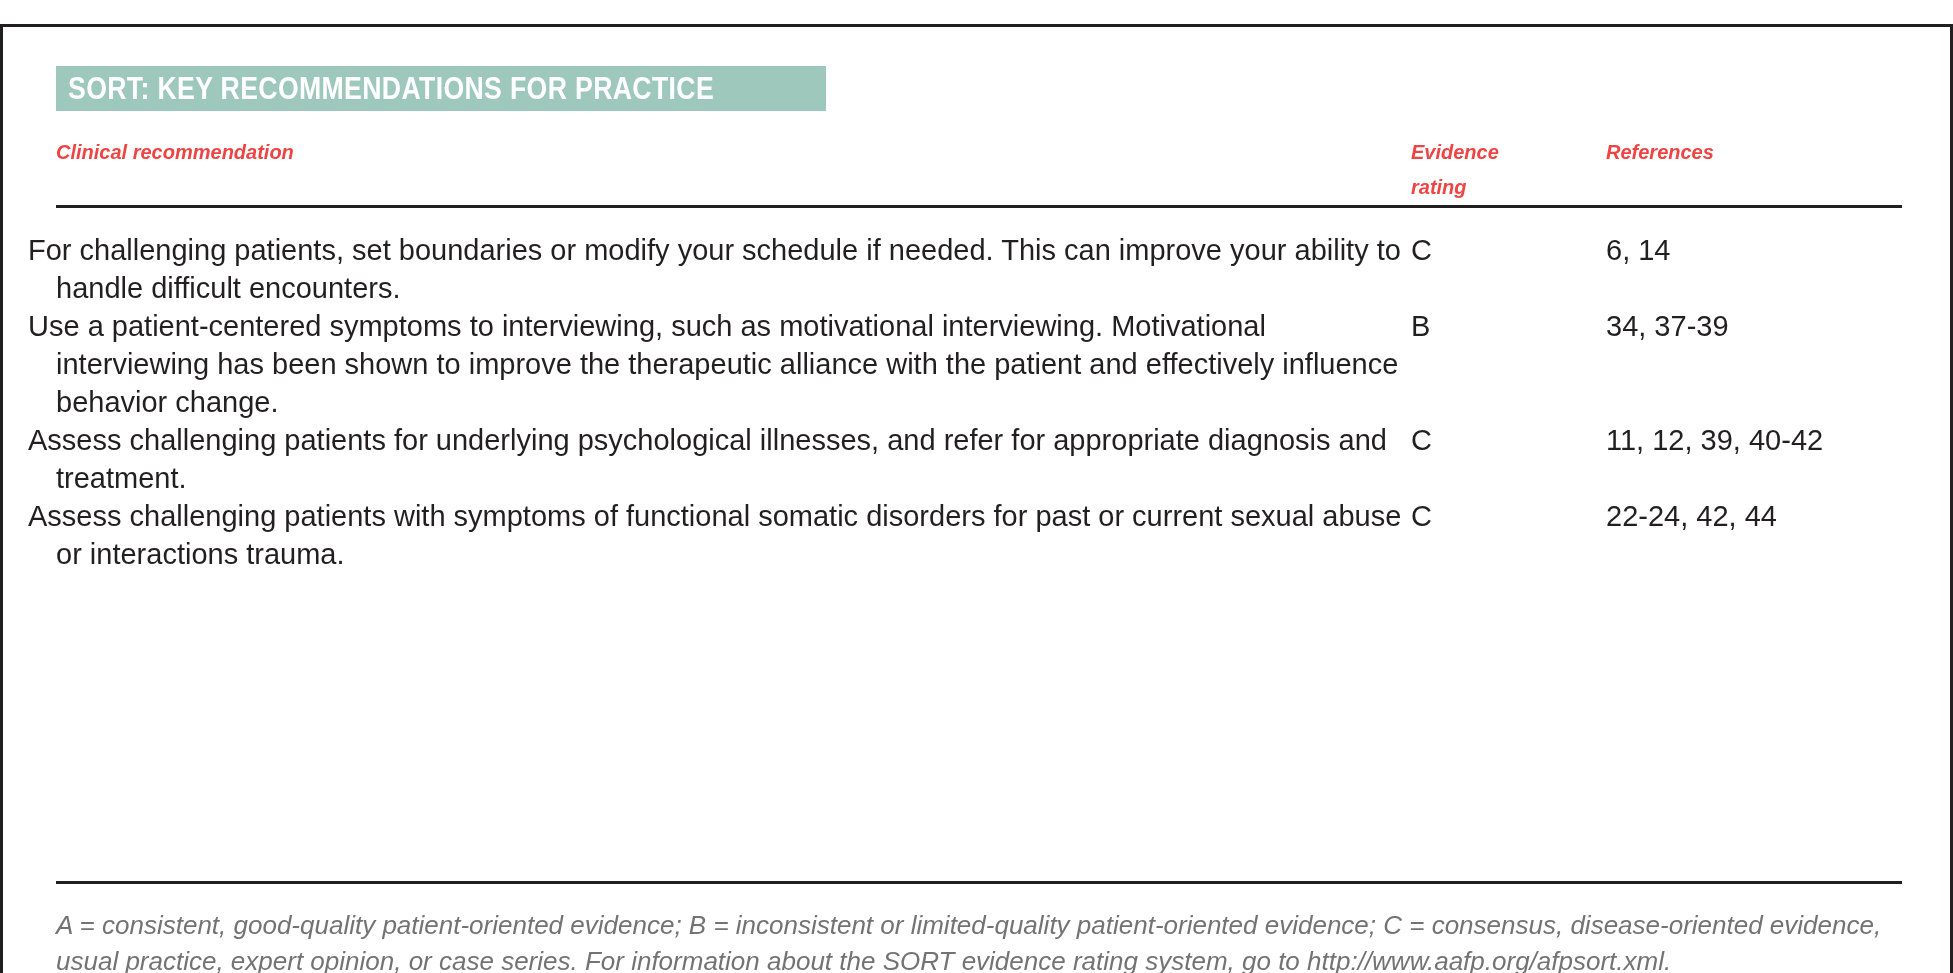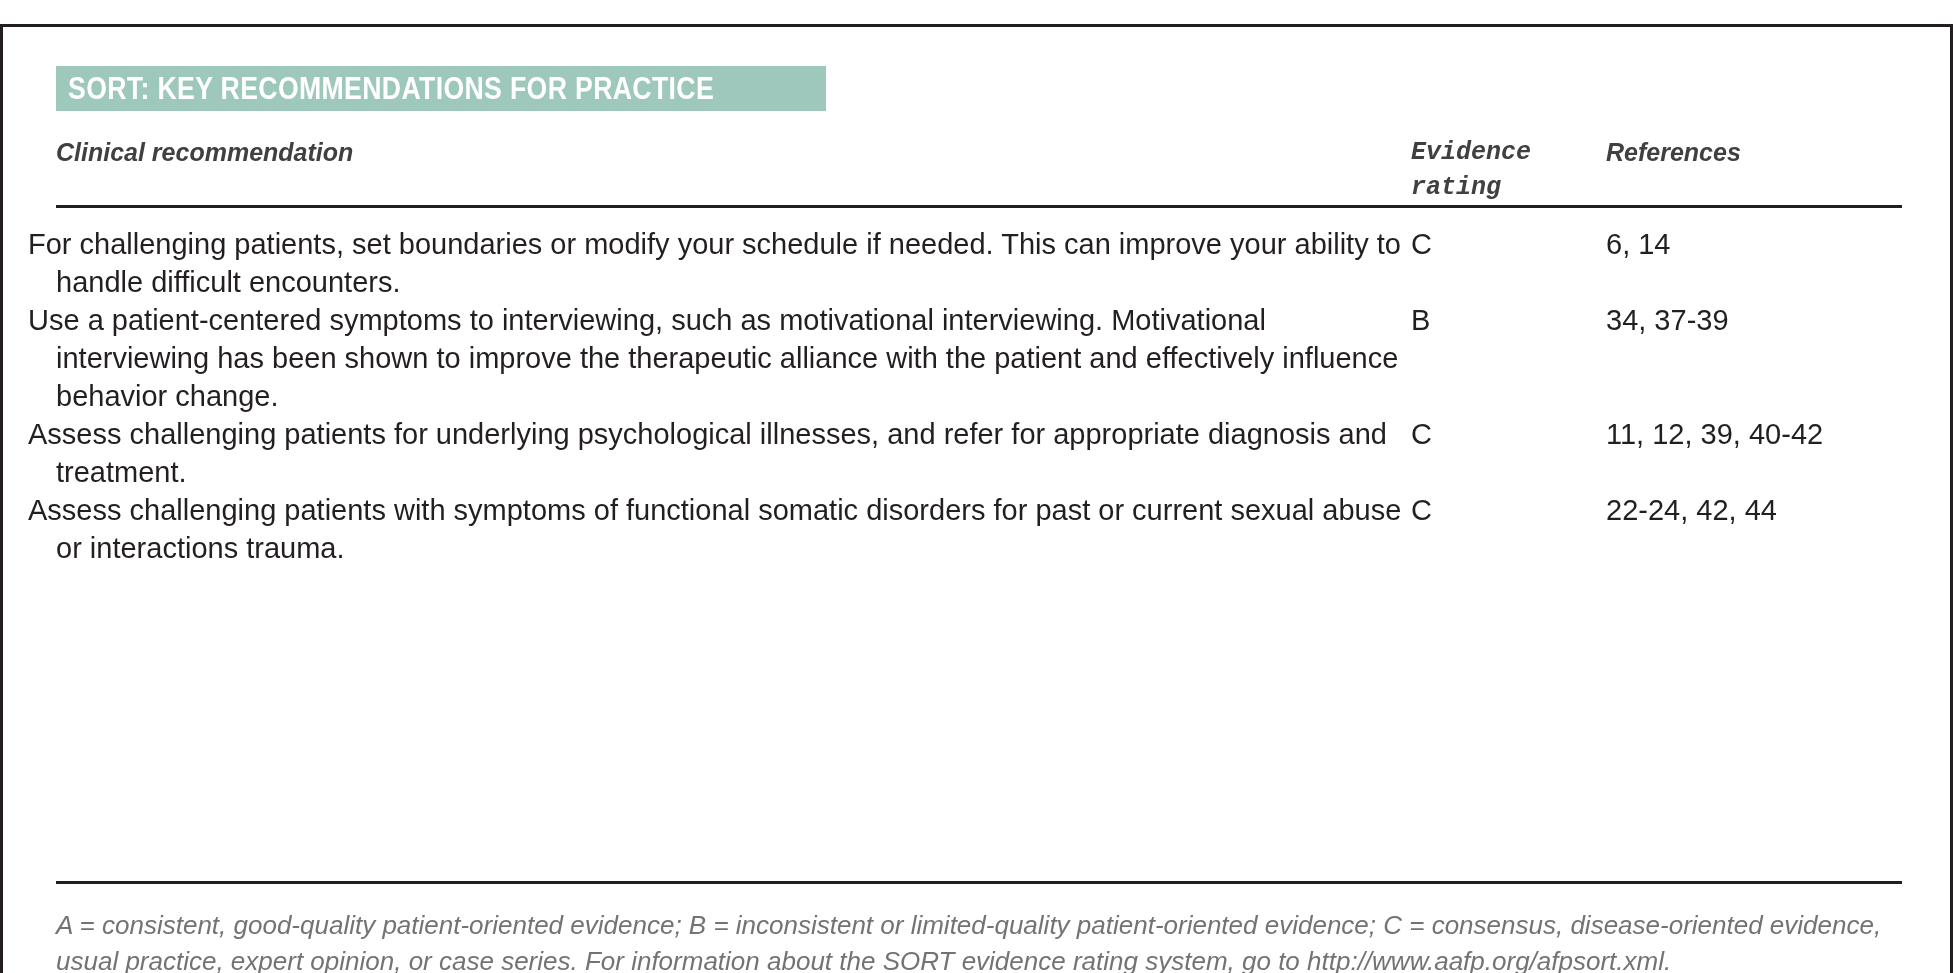--- a/index.html
+++ b/index.html
@@ -67,46 +67,46 @@
   table.sort-table th,
   table.sort-table td {
     vertical-align: top;
     text-align: left;
     padding: 0;
   }
 
   
   .hdr-cell {
     font-style: italic;
-    font-size: 25px;
+    font-size: 20px;
     line-height: 35px;
-    color: #404040;
+    color: #ef4444;
     padding-bottom: 12px;
   }
   .hdr-rec { vertical-align: bottom; }
-  .hdr-rate { vertical-align: bottom; font-family: Liberation Mono, monospace; }
+  .hdr-rate { vertical-align: bottom; }
   .hdr-ref { vertical-align: bottom; }
 
   .rule-row td {
     padding: 0;
     height: 4px;
   }
   .rule-line {
     height: 3px;
     background: #231f20;
     width: 100%;
   }
 
   .body-row td {
     font-size: 29px;
     line-height: 38px;
     padding-top: 14px;
     padding-bottom: 4px;
   }
-  .body-row:first-of-type td { padding-top: 16px; }
+  .body-row:first-of-type td { padding-top: 22px; }
 
   .rec-text {
     padding-left: 28px;
     text-indent: -28px;
     padding-right: 30px;
   }
   .rate-text { padding-left: 2px; }
   .ref-text  { padding-left: 2px; }
 
   

